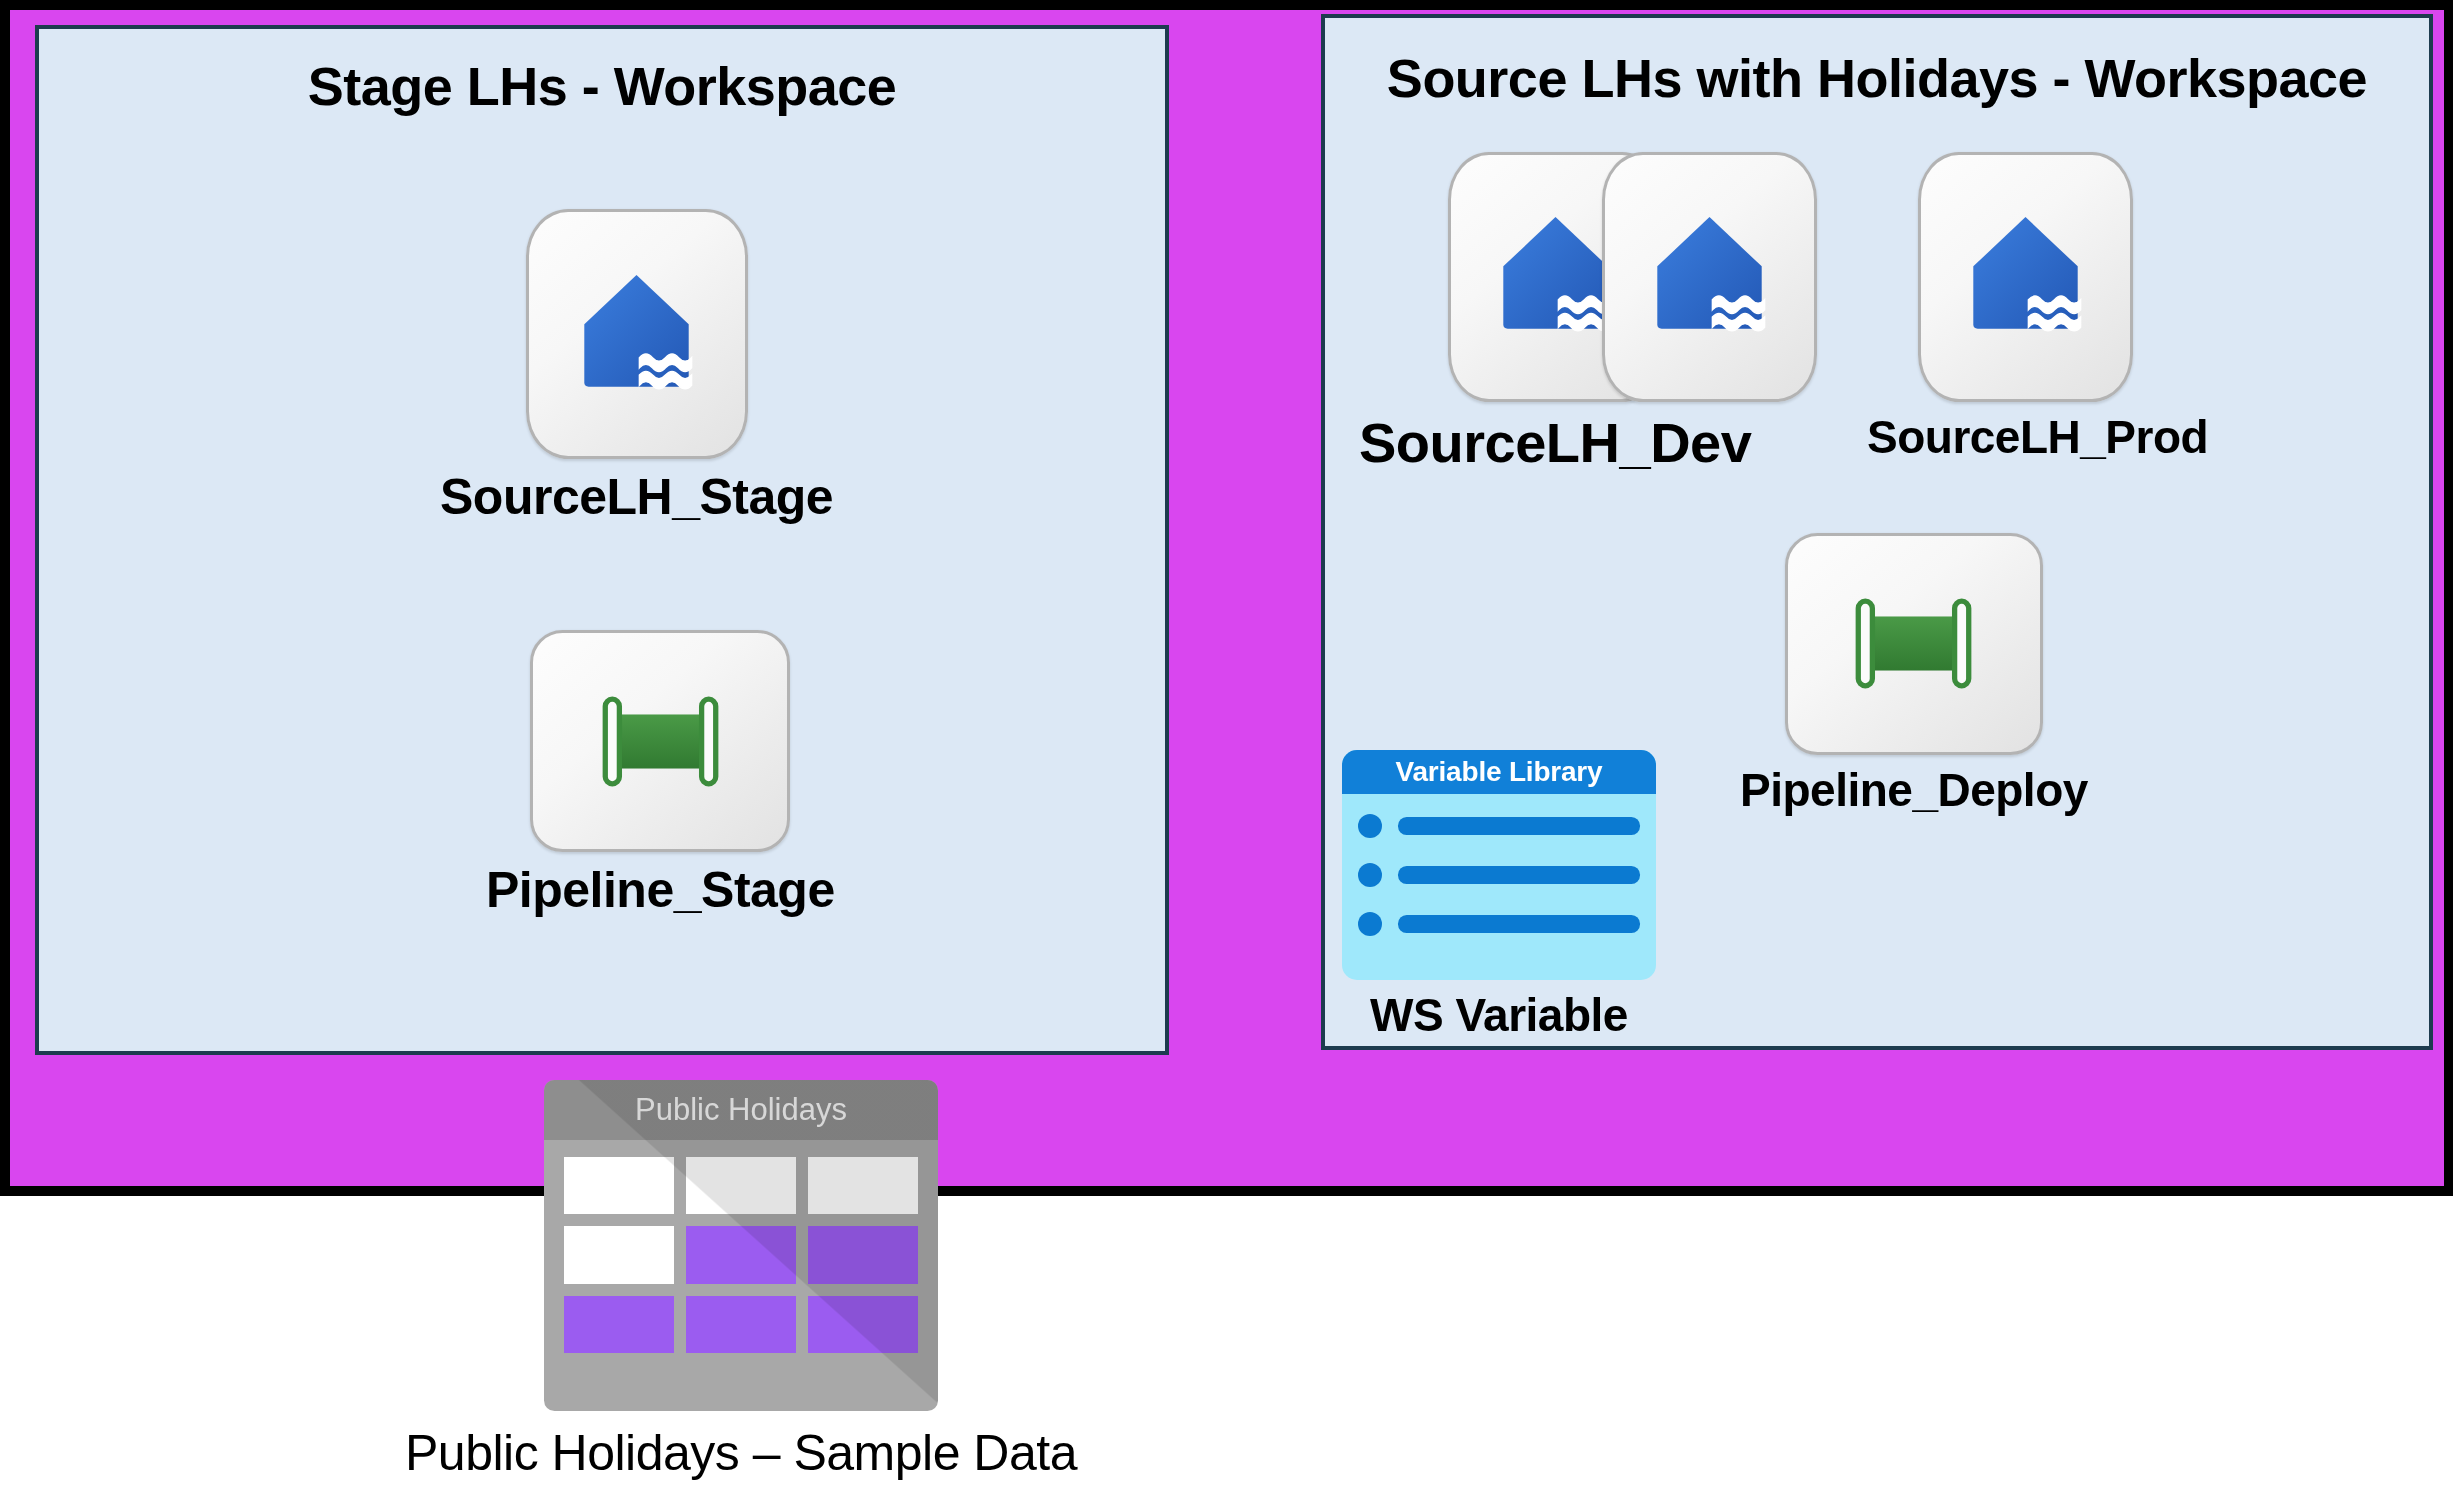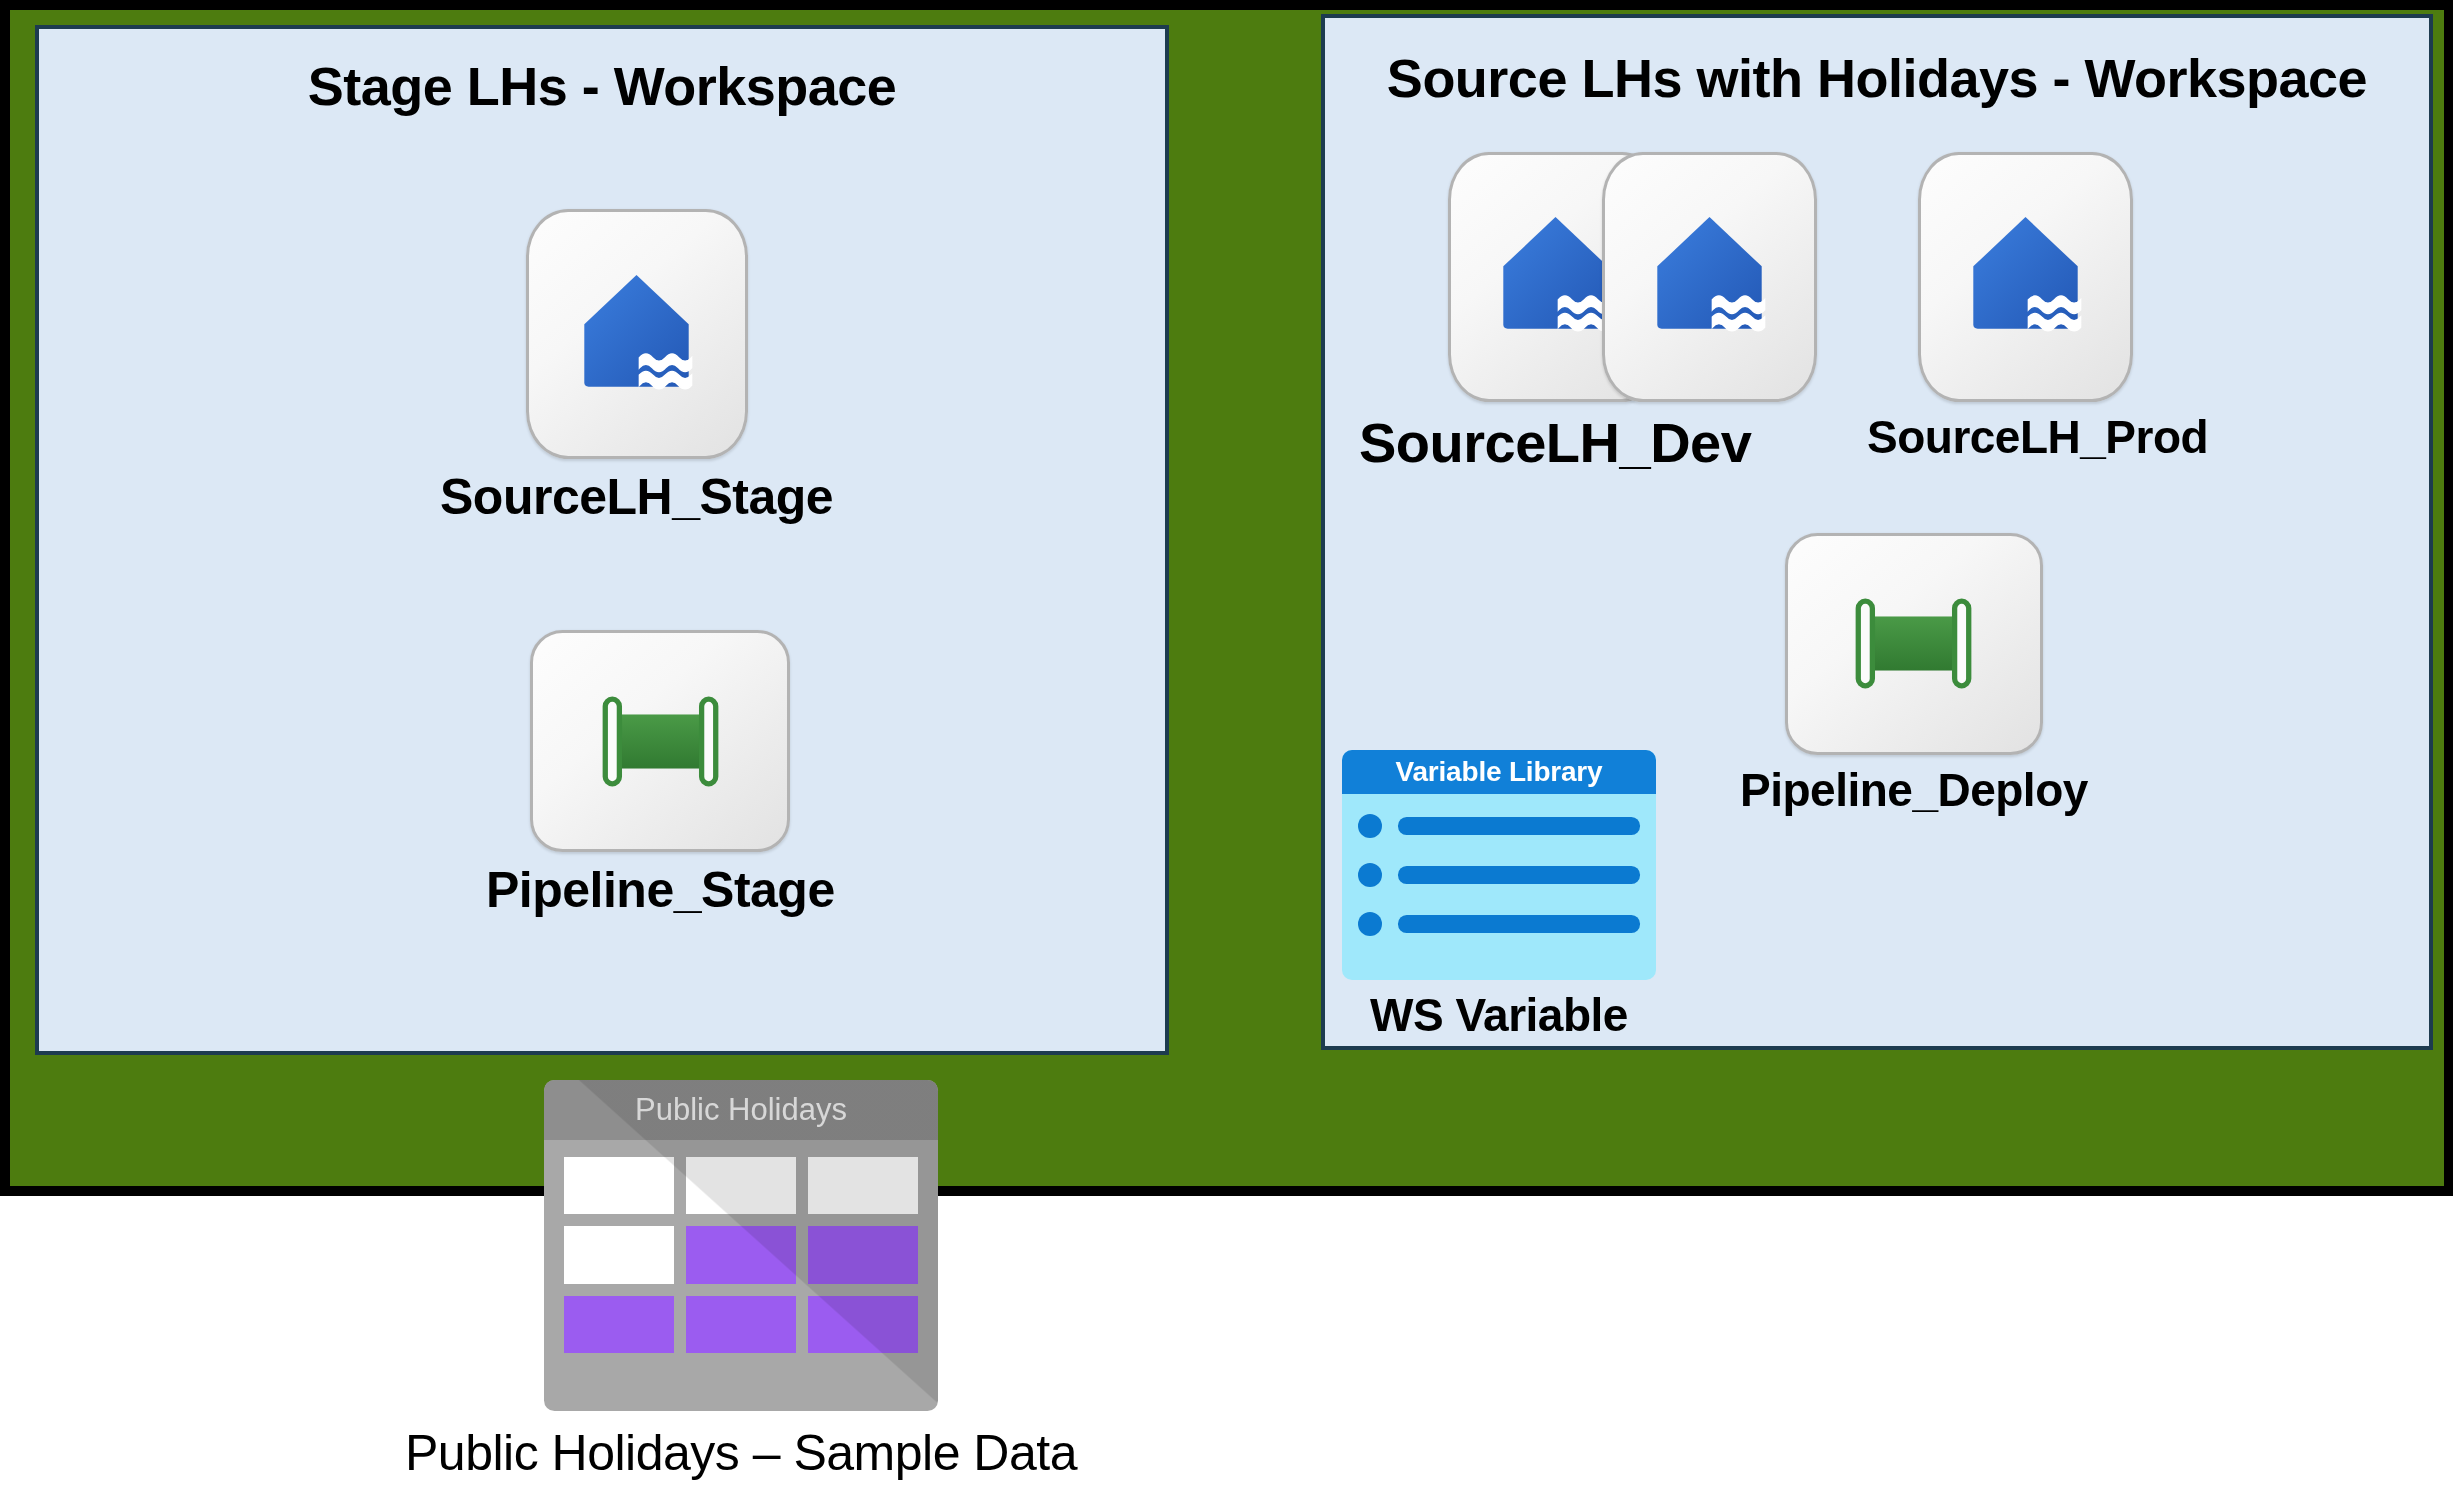--- a/index.html
+++ b/index.html
@@ -14,21 +14,21 @@
     overflow: hidden;
   }
 
   
   #canvas {
     position: relative;
     width: 2454px;
     height: 1196px;
     box-sizing: border-box;
     border: 10.5px solid #000000;
-    background: #4d7c0f;
+    background: #d946ef;
   }
 
   
   .workspace {
     position: absolute;
     box-sizing: border-box;
     background: #dce8f5;
     border: 4.8px solid #1d3b4f;
   }
   #workspace-stage {
@@ -91,21 +91,21 @@
     justify-content: center;
   }
   .tile svg { display: block; }
 
   
   .varlib {
     position: relative;
     box-sizing: border-box;
     width: 314px;
     height: 230px;
-    border-radius: 10px;
+    border-radius: 15px;
     overflow: hidden;
     background: #9fe8fb;
   }
   .varlib-header {
     height: 44px;
     background: #1180d8;
     color: #ffffff;
     font-size: 28px;
     font-weight: bold;
     display: flex;

